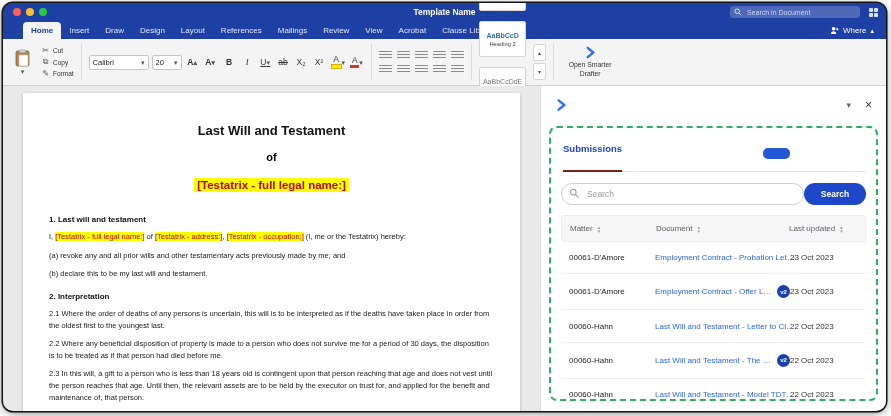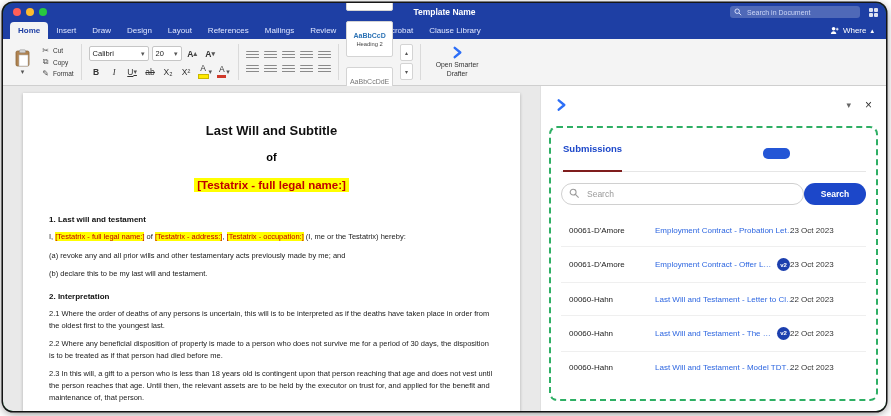--- a/index.html
+++ b/index.html
@@ -11,35 +11,35 @@
   .light{width:8px;height:8px;border-radius:50%;}
   .l-red{background:#ff5f57}.l-yellow{background:#febc2e}.l-green{background:#28c840}
   .win-title{position:absolute;left:0;right:0;text-align:center;color:#fff;font-size:8.5px;font-weight:bold;}
   .tb-search{position:absolute;right:26px;top:3px;width:122px;height:12px;background:rgba(255,255,255,.22);border-radius:3px;display:flex;align-items:center;padding:0 4px;gap:3px;}
   .tb-search input{flex:1;background:transparent;border:none;outline:none;color:#eef2ff;font-size:7px;font-family:"Liberation Sans",sans-serif;}
   .tb-search input::placeholder{color:#ccd6f6;}
   .apps-grid{position:absolute;right:8px;top:5px;width:9px;height:9px;display:grid;grid-template-columns:4px 4px;grid-template-rows:4px 4px;gap:1px;}
   .apps-grid span{background:rgba(255,255,255,.85);border-radius:1px;}
 
   
-  .tabbar{position:absolute;left:0;top:18px;right:0;height:18px;background:#1e3fa4;display:flex;align-items:flex-end;padding-left:7px;}
+  .tabbar{position:absolute;left:0;top:18px;right:0;height:18px;background:#1e3fa4;display:flex;align-items:flex-end;padding-left:20px;}
   .rtab{color:#dfe6ff;font-size:8px;padding:4px 8px 4px;border-radius:4px 4px 0 0;cursor:default;white-space:nowrap;}
   .rtab.active{background:#f4f4f4;color:#1e3fa4;font-weight:bold;}
   .share{margin-left:auto;margin-right:12px;display:flex;align-items:center;gap:4px;color:#fff;font-size:8px;padding-bottom:4px;}
   .share .caret{font-size:7px;line-height:1;}
 
   
   .ribbon{position:absolute;left:0;top:36px;right:0;height:47px;background:#f4f4f4;border-bottom:1px solid #cfcfcf;display:flex;align-items:center;padding:0 8px;gap:7px;box-sizing:border-box;}
   .rdiv{width:1px;height:36px;background:#dadada;flex:0 0 1px;}
   .paste-btn{display:flex;flex-direction:column;align-items:center;gap:1px;padding:2px 4px;border-radius:3px;}
   .caret-s{font-size:7px;color:#555;line-height:1;}
   .mini-col{display:flex;flex-direction:column;gap:2px;}
   .mini-btn{display:flex;align-items:center;gap:3px;font-size:6.5px;color:#333;}
   .mini-btn .glyph{font-size:8px;color:#555;width:9px;text-align:center;}
-  .fgroup{display:flex;flex-direction:column;gap:4px;}
+  .fgroup{display:flex;gap:4px;}
   .frow{display:flex;align-items:center;gap:3px;}
   .combo{background:#fff;border:1px solid #c6c6c6;border-radius:2px;height:13px;display:flex;align-items:center;justify-content:space-between;padding:0 3px;font-size:7.5px;color:#222;}
   .combo.family{width:52px}.combo.size{width:22px}
   .fbtn{min-width:13px;height:13px;display:flex;align-items:center;justify-content:center;font-size:8.5px;color:#333;border-radius:2px;padding:0 1px;}
   .b-bold{font-weight:bold}.b-italic{font-style:italic;font-family:"Liberation Serif",serif}
   .b-under{text-decoration:underline}.b-strike{text-decoration:line-through}
   .colorbar{display:flex;flex-direction:column;align-items:center;line-height:1;}
   .colorbar .bar{width:9px;height:3px;margin-top:1px;}
   .bar-yellow{background:#ffe900;border:.5px solid #c9b700}.bar-red{background:#d03a2b;}
   .pgroup{display:flex;flex-direction:column;gap:5px;}
@@ -295,21 +295,21 @@
           <polyline points="4,2 10,7 4,12" fill="none" stroke="#2d6ff7" stroke-width="2.6" stroke-linecap="round" stroke-linejoin="round"></polyline>
         </svg>
       <span class="odl">Open Smarter Drafter</span>
     </div>
   </div>
 
   <div class="main">
 
     <div class="docarea">
       <div class="page">
-        <div class="p-title">Last Will and Subtitle</div>
+        <div class="p-title">Last Will and Testament</div>
         <div class="p-of">of</div>
         <div class="p-name"><span class="hl-big">[Testatrix - full legal name:]</span></div>
 
         <div class="p-h">1. Last will and testament</div>
         <div class="p-body"><span>I, </span><span class="hl">[Testatrix - full legal name:]</span><span> of </span><span class="hl">[Testatrix - address:]</span><span>, </span><span class="hl">[Testatrix - occupation:]</span><span> (I, me or the Testatrix) hereby:</span></div>
         <div class="p-body">(a) revoke any and all prior wills and other testamentary acts previously made by me; and</div>
         <div class="p-body">(b) declare this to be my last will and testament.</div>
 
         <div class="p-h">2. Interpretation</div>
         <div class="p-body">2.1 Where the order of deaths of any persons is uncertain, this will is to be interpreted as if the deaths have taken place in order from the oldest first to the youngest last.</div>
@@ -343,20 +343,34 @@
           <span class="p-search">
             <svg width="11" height="11" viewBox="0 0 12 12">
                 <circle cx="4.5" cy="4.5" r="3.2" fill="none" stroke="#9a9a9a" stroke-width="1.2"></circle>
                 <line x1="7" y1="7" x2="10.5" y2="10.5" stroke="#9a9a9a" stroke-width="1.2"></line>
               </svg>
             <input type="text" placeholder="Search" style="">
           </span>
           <button class="search-btn">Search</button>
         </div>
 
+        <div class="thead">
+          <span class="c-matter"><span>Matter</span><span class="sorter">
+                <span>▴</span>
+                <span>▾</span>
+              </span></span>
+          <span class="c-doc"><span>Document</span><span class="sorter">
+                <span>▴</span>
+                <span>▾</span>
+              </span></span>
+          <span class="c-date"><span>Last updated</span><span class="sorter">
+                <span>▴</span>
+                <span>▾</span>
+              </span></span>
+        </div>
 
         <div class="trow">
           <span class="c-matter">00061-D'Amore</span>
           <span class="c-doc"><a class="doclink">Employment Contract - Probation Lett...</a></span>
           <span class="c-date datecell">23 Oct 2023</span>
         </div>
         <div class="trow">
           <span class="c-matter">00061-D'Amore</span>
           <span class="c-doc"><a class="doclink" style="max-width:118px">Employment Contract - Offer Letter</a><span class="v2">v2</span></span>
           <span class="c-date datecell">23 Oct 2023</span>

